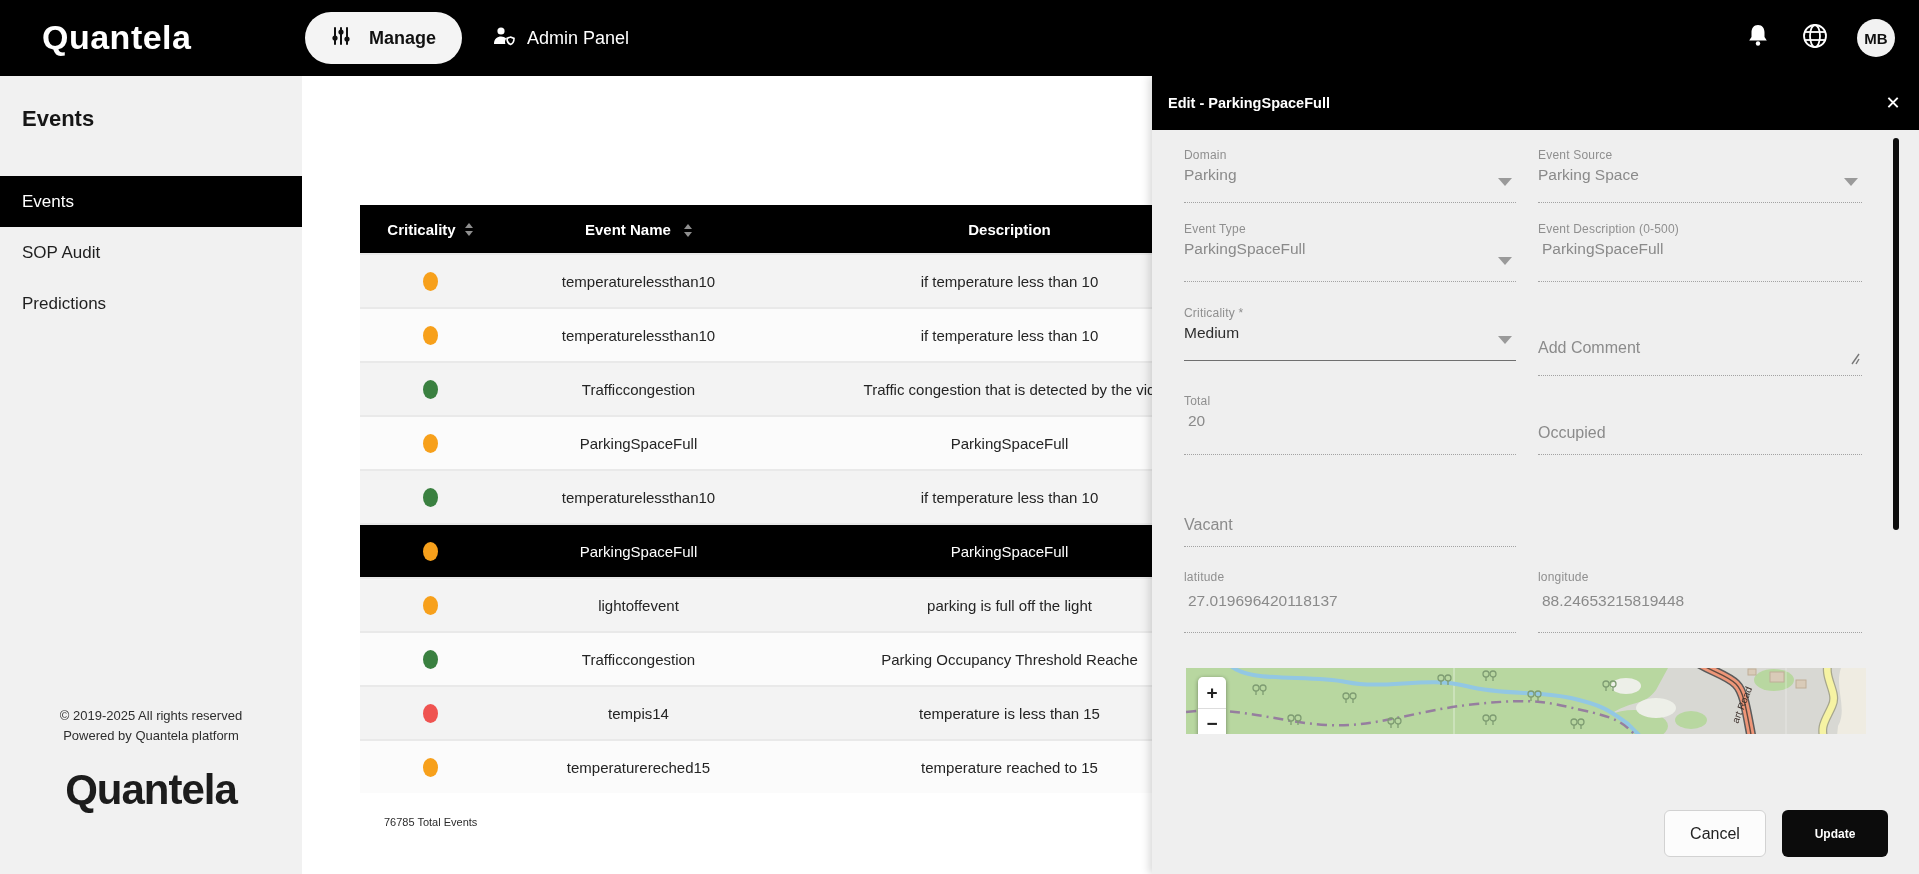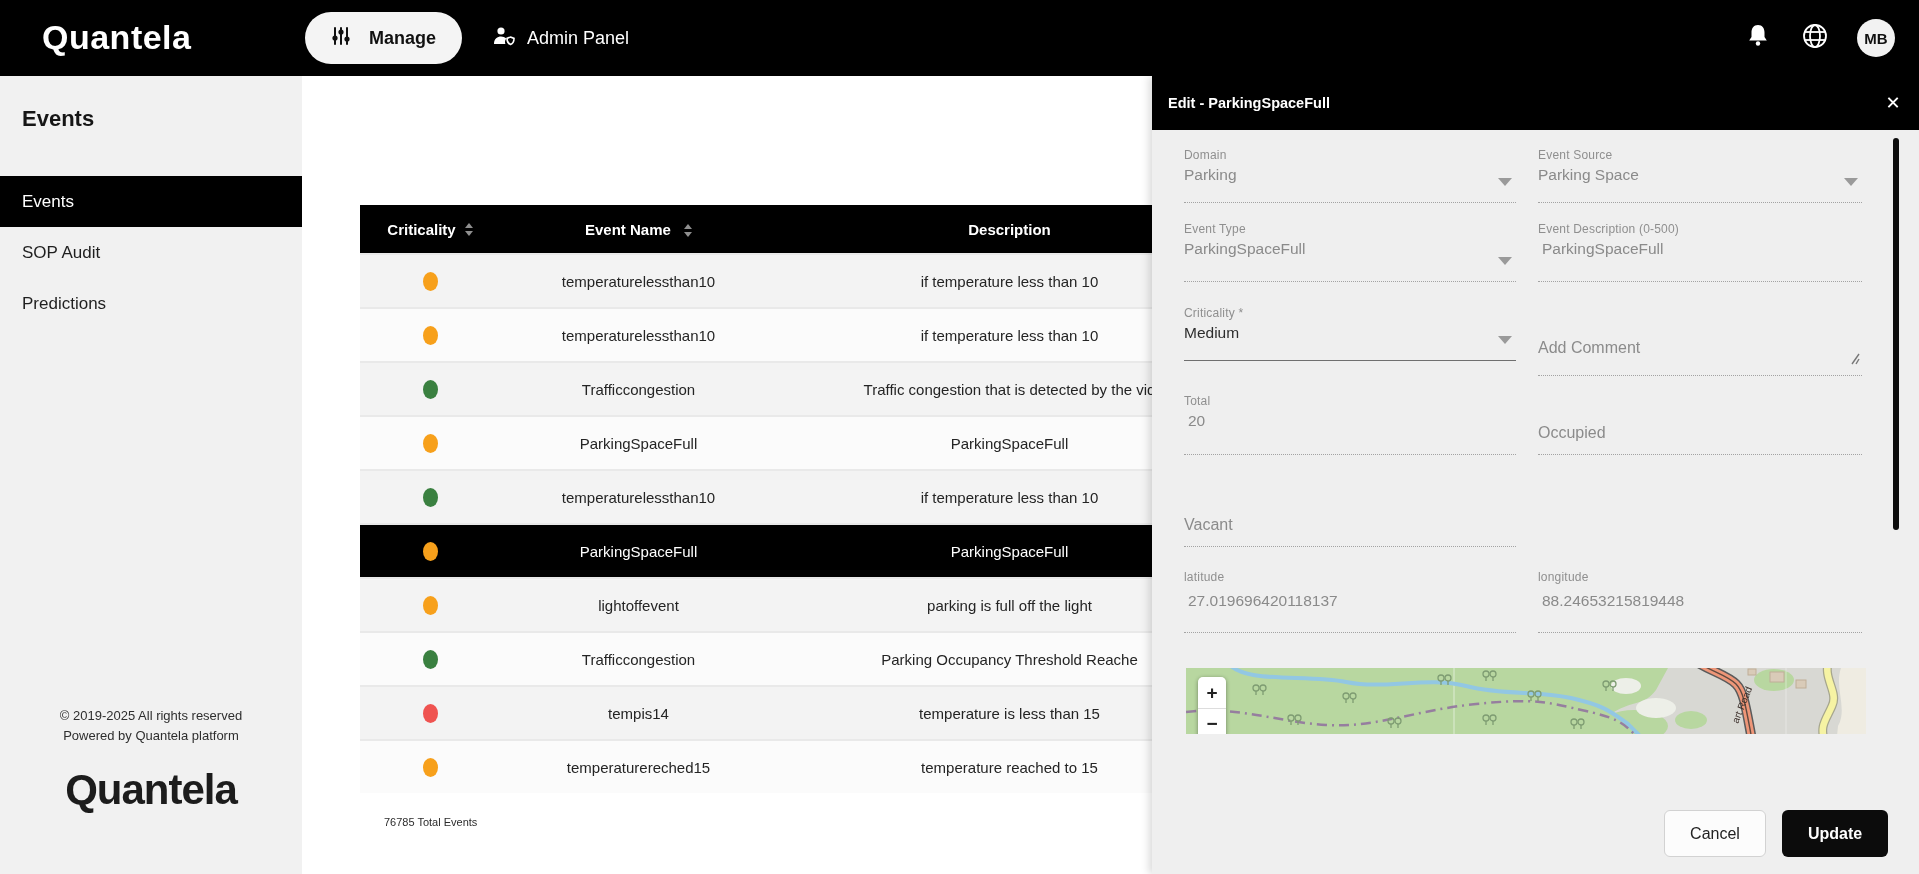--- a/index.html
+++ b/index.html
@@ -83,21 +83,21 @@
              box-shadow:0 1px 4px rgba(0,0,0,.4); }
   .zbtn { width:28px; height:31px; background:#fff; color:#222; font-size:19px; font-weight:bold;
           display:flex; align-items:center; justify-content:center; cursor:pointer; }
   .zbtn + .zbtn { border-top:1px solid #ddd; }
 
   .btn-row { position:absolute; left:0; top:734px; width:767px; height:48px; }
   .btn-cancel { position:absolute; left:512px; top:0; width:102px; height:47px; background:#fcfcfc;
                 border:1px solid #d2d2d2; border-radius:6px; font-size:16px; color:#222;
                 font-family:inherit; cursor:pointer; }
   .btn-update { position:absolute; left:630px; top:0; width:106px; height:47px; background:#0c0c0c;
-                border:none; border-radius:6px; font-size:16px; font-weight:bold; color:#fff;
+                border:none; border-radius:6px; font-size:12px; font-weight:bold; color:#fff;
                 font-family:inherit; cursor:pointer; }
 </style>
 </head>
 <body>
 
 <div class="topbar">
   <div class="logo">Quantela</div>
 
   <div class="manage-pill">
     <span>

